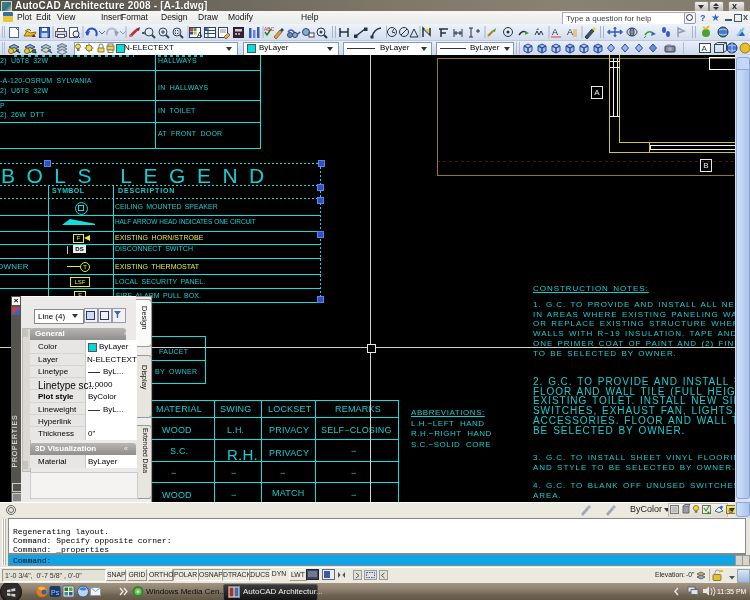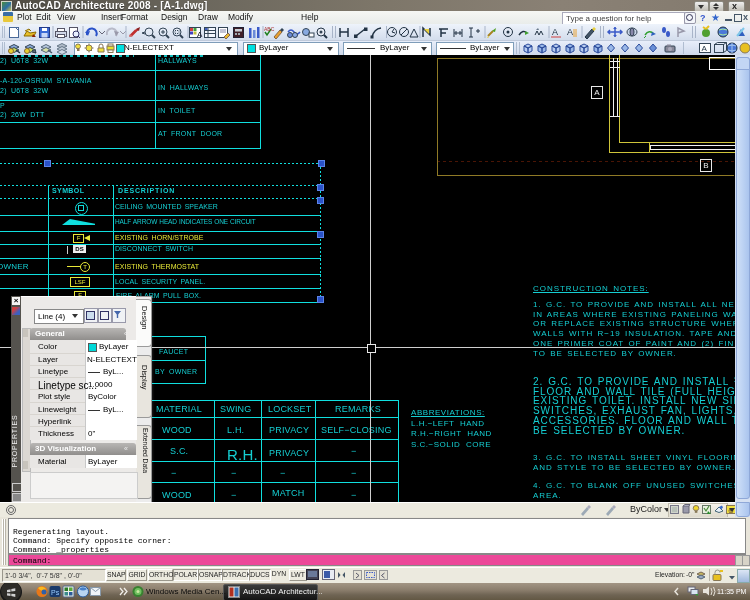--- a/index.html
+++ b/index.html
@@ -291,20 +291,21 @@
 <div class="ct" style="left:0px;top:2px;font-size:7px;letter-spacing:0.25px;word-spacing:2px;">2) U6T8 32W</div>
 <div class="ct" style="left:158px;top:2px;font-size:7px;letter-spacing:0.25px;word-spacing:2px;">HALLWAYS</div>
 <div class="ct" style="left:0px;top:22px;font-size:7px;letter-spacing:0.25px;word-spacing:2px;">-A-120-OSRUM SYLVANIA</div>
 <div class="ct" style="left:0px;top:32px;font-size:7px;letter-spacing:0.25px;word-spacing:2px;">2) U6T8 32W</div>
 <div class="ct" style="left:158px;top:29px;font-size:7px;letter-spacing:0.25px;word-spacing:2px;">IN HALLWAYS</div>
 <div class="ct" style="left:0px;top:47px;font-size:7px;letter-spacing:0.25px;word-spacing:2px;">P</div>
 <div class="ct" style="left:0px;top:56px;font-size:7px;letter-spacing:0.25px;word-spacing:2px;">2) 26W DTT</div>
 <div class="ct" style="left:158px;top:52px;font-size:7px;letter-spacing:0.25px;word-spacing:2px;">IN TOILET</div>
 <div class="ct" style="left:158px;top:75px;font-size:7px;letter-spacing:0.25px;word-spacing:2px;">AT FRONT DOOR</div>
 
+<div class="ct" style="left:1px;top:109px;font-size:21px;letter-spacing:11.5px;">BOLS LEGEND</div>
 <div class="dhl" style="left:0;top:108px;width:322px;"></div>
 <div class="dhl" style="left:0;top:130px;width:322px;"></div>
 <div class="dhl" style="left:0;top:143px;width:322px;"></div>
 <div class="dvl" style="left:320px;top:108px;height:140px;"></div>
 <div class="hl" style="left:0;top:160px;width:321px;"></div>
 <div class="hl" style="left:0;top:176px;width:321px;"></div>
 <div class="hl" style="left:0;top:189px;width:321px;"></div>
 <div class="hl" style="left:0;top:203px;width:321px;"></div>
 <div class="hl" style="left:0;top:219px;width:321px;"></div>
 <div class="hl" style="left:0;top:233px;width:321px;"></div>
@@ -469,21 +470,21 @@
 <div class="a" style="left:38px;top:287px;font-size:8px;color:#000;">Color</div>
 <div class="a" style="left:88px;top:288px;width:7px;height:7px;background:#00d8d8;border:1px solid #555;"></div>
 <div class="a" style="left:99px;top:287px;font-size:8px;color:#000;">ByLayer</div>
 <div class="a" style="left:38px;top:300px;font-size:8px;color:#000;">Layer</div>
 <div class="a" style="left:87px;top:300px;font-size:8px;color:#000;">N-ELECTEXT</div>
 <div class="a" style="left:38px;top:312px;font-size:8px;color:#000;">Linetype</div>
 <div class="a" style="left:88px;top:317px;width:12px;height:1px;background:#333;"></div>
 <div class="a" style="left:103px;top:312px;font-size:8px;color:#000;">ByL...</div>
 <div class="a" style="left:38px;top:325px;font-size:10px;color:#000;">Linetype sc...</div>
 <div class="a" style="left:88px;top:325px;font-size:8px;color:#000;">1.0000</div>
-<div class="a" style="left:38px;top:337px;font-size:8px;color:#000;">Plot style</div>
+<div class="a" style="left:38px;top:337px;font-size:8px;color:#000;font-weight:bold;">Plot style</div>
 <div class="a" style="left:88px;top:337px;font-size:8px;color:#000;">ByColor</div>
 <div class="a" style="left:38px;top:350px;font-size:8px;color:#000;">Lineweight</div>
 <div class="a" style="left:88px;top:355px;width:12px;height:1px;background:#333;"></div>
 <div class="a" style="left:103px;top:350px;font-size:8px;color:#000;">ByL...</div>
 <div class="a" style="left:38px;top:362px;font-size:8px;color:#000;">Hyperlink</div>
 <div class="a" style="left:38px;top:374px;font-size:8px;color:#000;">Thickness</div>
 <div class="a" style="left:88px;top:374px;font-size:8px;color:#000;">0"</div>
 
 <div class="a" style="left:30px;top:388px;width:106px;height:12px;background:linear-gradient(#b8b6b4,#908e8c);color:#fff;font-size:8px;font-weight:bold;line-height:12px;padding-left:5px;box-sizing:border-box;border-radius:3px 3px 0 0;">3D Visualization</div>
 <div class="a" style="left:124px;top:391px;color:#eee;font-size:7px;line-height:6px;">«</div>
@@ -523,21 +524,21 @@
     <text x="60" y="9.5" font-size="7" fill="#643">⊕</text>
 </svg>
 <div class="a" style="left:729px;top:508px;width:0;height:0;border-left:3px solid transparent;border-right:3px solid transparent;border-top:4px solid #333;"></div>
 
 <div class="a" style="left:735px;top:502px;width:15px;height:15px;background:#d5e0f2;"></div>
 <div class="a" style="left:736px;top:502px;width:12px;height:13px;background:linear-gradient(90deg,#cfe0f8,#aac4ee);border:1px solid #8fa8d8;border-radius:0 0 3px 3px;"></div>
 
 <div class="a" style="left:0;top:517px;width:750px;height:50px;background:#e8e5da;"></div>
 <div class="a" style="left:2px;top:519px;width:4px;height:46px;background:repeating-linear-gradient(90deg,#fff 0 1px,#b8b4a8 1px 2px);"></div>
 <div class="a" style="left:8px;top:518px;width:738px;height:36px;background:#fff;border:1px solid #888;font-family:'Liberation Mono',monospace;font-size:8px;color:#000;line-height:9.2px;padding:7.5px 0 0 4px;box-sizing:border-box;overflow:hidden;">Regenerating layout.<br>Command: Specify opposite corner:<br>Command:  _properties</div>
-<div class="a" style="left:8px;top:554px;width:738px;height:12px;background:#ec4899;border:1px solid #888;font-family:'Liberation Mono',monospace;font-size:8px;color:#000;line-height:11px;padding-left:4px;box-sizing:border-box;">Command:</div>
+<div class="a" style="left:8px;top:554px;width:738px;height:12px;background:#0ea5e9;border:1px solid #888;font-family:'Liberation Mono',monospace;font-size:8px;color:#000;line-height:11px;padding-left:4px;box-sizing:border-box;">Command:</div>
 
 <div class="a" style="left:735px;top:555px;width:6px;height:9px;background:#d8d4c8;border:1px solid #999;"></div>
 <div class="a" style="left:742px;top:555px;width:6px;height:9px;background:#d8d4c8;border:1px solid #999;"></div>
 
 <div class="a" style="left:0;top:567px;width:750px;height:16px;background:#eceadf;border-top:1px solid #fff;"></div>
 <div class="a" style="left:2px;top:569px;width:100px;height:11px;background:#e4e1d5;border:1px solid;border-color:#9a978c #fff #fff #9a978c;font-size:7px;color:#333;line-height:11px;padding-left:2px;white-space:nowrap;">1'-0 3/4",&nbsp; 0'-7 5/8" , 0'-0"</div>
 <div class="a" style="top:567px;left:0;width:750px;height:16px;font-size:6.8px;color:#222;">
 <span class="a" style="left:106px;top:2px;width:18px;height:10px;border:1px solid;border-color:#fff #9a978c #9a978c #fff;text-align:center;line-height:10px;">SNAP</span>
 <span class="a" style="left:127px;top:2px;width:18px;height:10px;border:1px solid;border-color:#fff #9a978c #9a978c #fff;text-align:center;line-height:10px;">GRID</span>
 <span class="a" style="left:148px;top:2px;width:23px;height:10px;border:1px solid;border-color:#fff #9a978c #9a978c #fff;text-align:center;line-height:10px;">ORTHO</span>

